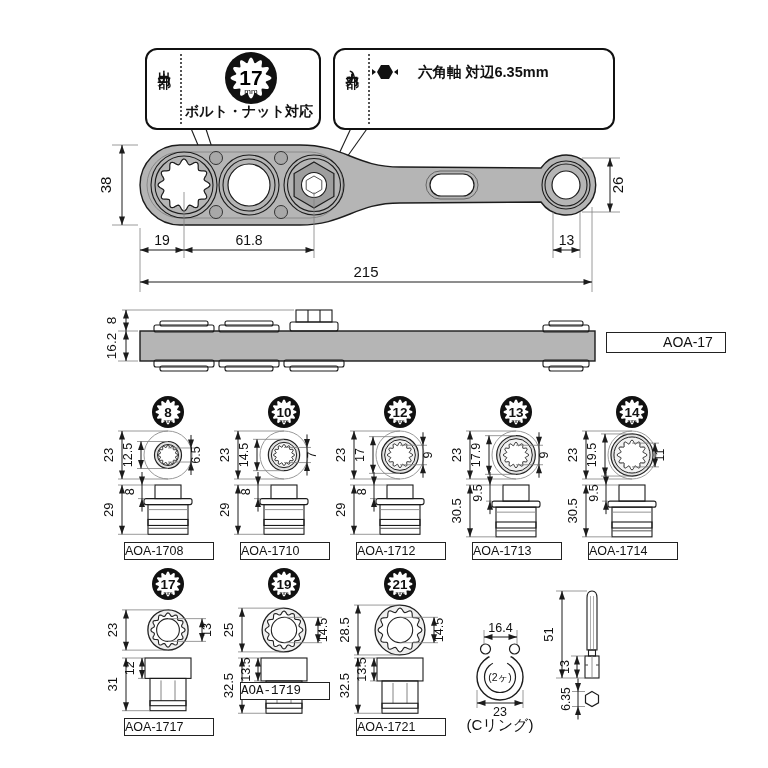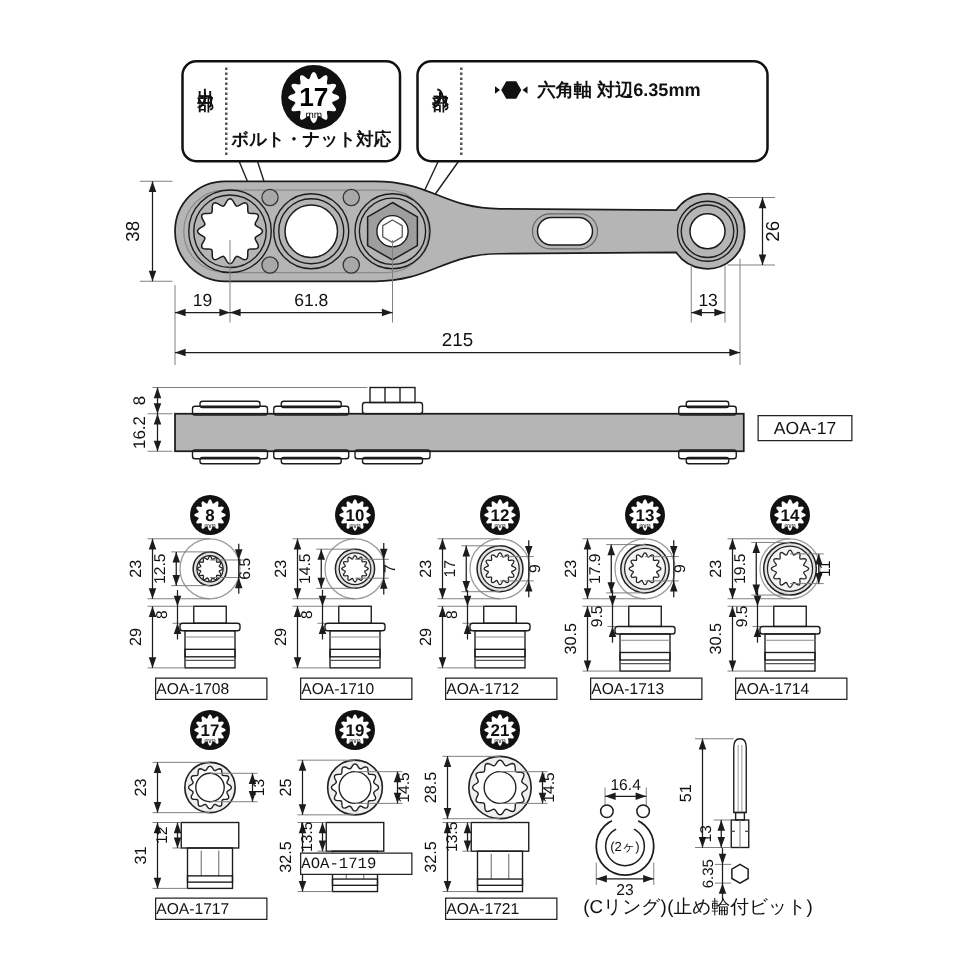--- a/index.html
+++ b/index.html
@@ -11,26 +11,26 @@
   .thin{stroke:#1c1c1c;stroke-width:1.1;fill:none;}
   .ext {stroke:#808080;stroke-width:0.8;fill:none;}
   .dim {stroke:#1c1c1c;stroke-width:1;fill:none;}
   .ah  {fill:#1c1c1c;stroke:none;}
   .callout{position:absolute;border:2px solid #111;border-radius:12px;background:#fff;}
   .co-label{position:absolute;left:8px;top:9px;writing-mode:vertical-rl;text-orientation:upright;
             font-size:13.5px;font-weight:600;letter-spacing:3px;}
   .co-div{position:absolute;left:33px;top:4px;bottom:4px;border-left:2px dotted #555;}
   .co-caption{position:absolute;left:38px;top:53px;width:132px;font-size:14px;font-weight:700;
               white-space:nowrap;}
-  .co-row{position:absolute;left:60px;height:26px;display:flex;align-items:center;gap:7px;
+  .co-row{position:absolute;left:36px;height:26px;display:flex;align-items:center;gap:19px;
           font-size:14.5px;font-weight:700;white-space:nowrap;}
   .part-label{position:absolute;border:1.5px solid #222;background:#fff;text-align:left;
               font-size:12.5px;height:16px;line-height:16px;}
   #aoa17-label{position:absolute;left:606px;top:332px;width:74px;height:19px;line-height:19px;
-               border:1.5px solid #222;background:#fff;text-align:center;font-size:14px;}
+               border:1.5px solid #222;background:#fff;text-align:center;font-size:14px;padding-left:44px;}
   .fig-caption{position:absolute;font-size:15px;text-align:center;white-space:nowrap;}
 </style>
 </head>
 <body>
 
 <div id="stage">
 
   <svg id="drawing" width="768" height="768" viewBox="0 0 768 768">
       <g>
         <line x1="190" y1="126" x2="208" y2="169" class="thin"></line>
@@ -555,21 +555,20 @@
         <polygon points="1,8 1,14 5,11" fill="#111"></polygon>
         <polygon points="27,8 27,14 23,11" fill="#111"></polygon>
       </svg>
       <span>六角軸 対辺6.35mm</span>
     </div>
   </div>
 
   <div id="aoa17-label">AOA-17</div>
 
   <div class="fig-caption" style="left:452px;top:716px;width:96px;">(Cリング)</div>
-  <div class="fig-caption" style="left:520px;top:716px;width:144px;">(止め輪付ビット)</div>
 
 <div class="part-label" style="left: 124px; top: 542px; width: 88px;">AOA-1708</div>
     <div class="part-label" style="left: 240px; top: 542px; width: 88px;">AOA-1710</div>
     <div class="part-label" style="left: 356px; top: 542px; width: 88px;">AOA-1712</div>
     <div class="part-label" style="left: 472px; top: 542px; width: 88px;">AOA-1713</div>
     <div class="part-label" style="left: 588px; top: 542px; width: 88px;">AOA-1714</div>
     <div class="part-label" style="left: 124px; top: 718px; width: 88px;">AOA-1717</div>
     <div class="part-label" style="left: 240px; top: 682px; width: 88px; font-family: Liberation Mono, monospace;">AOA-1719</div>
     <div class="part-label" style="left: 356px; top: 718px; width: 88px;">AOA-1721</div>
   </div>

